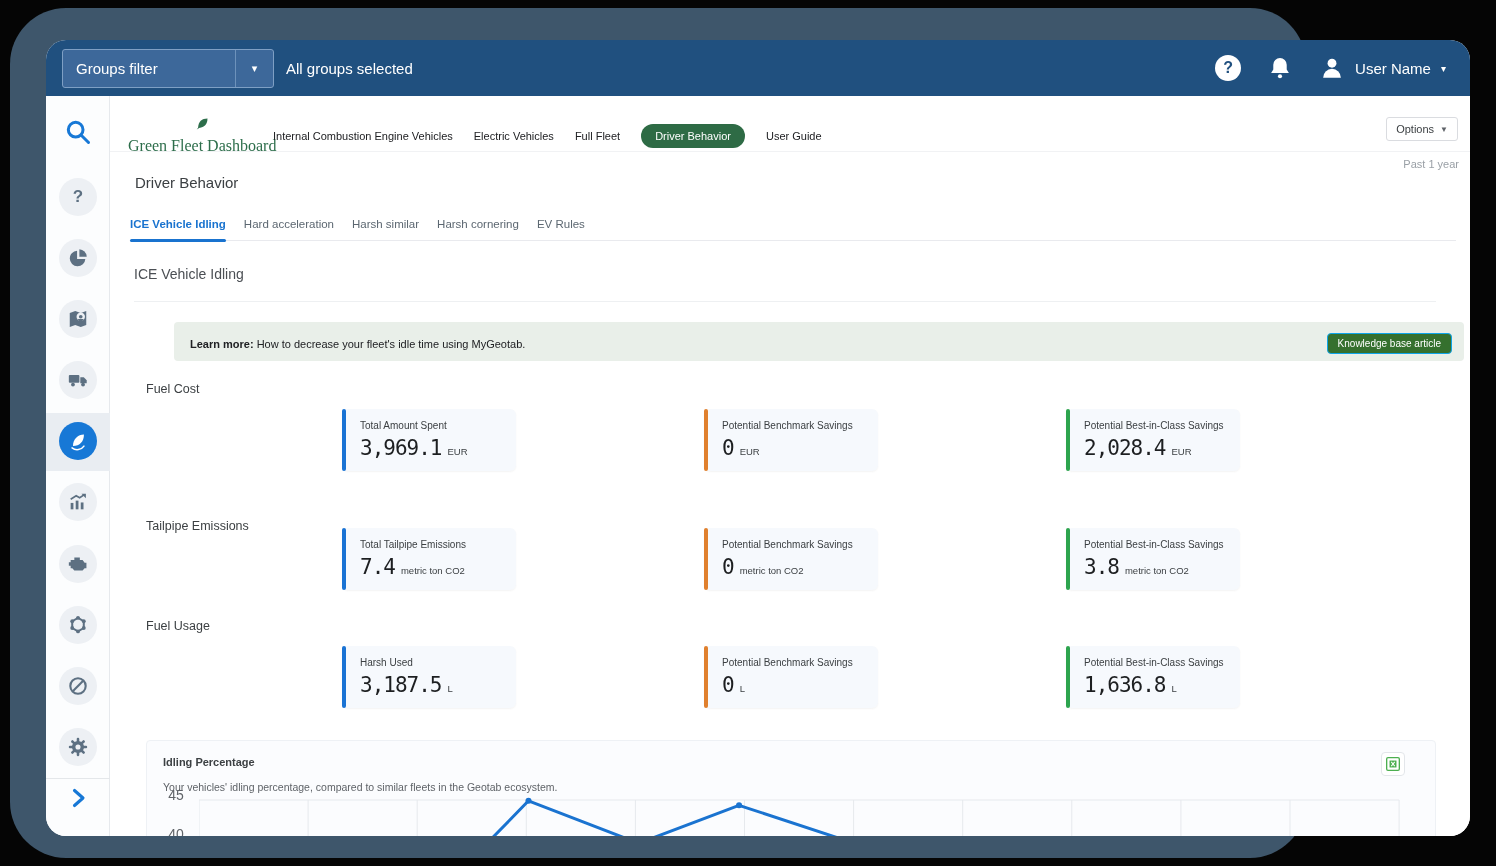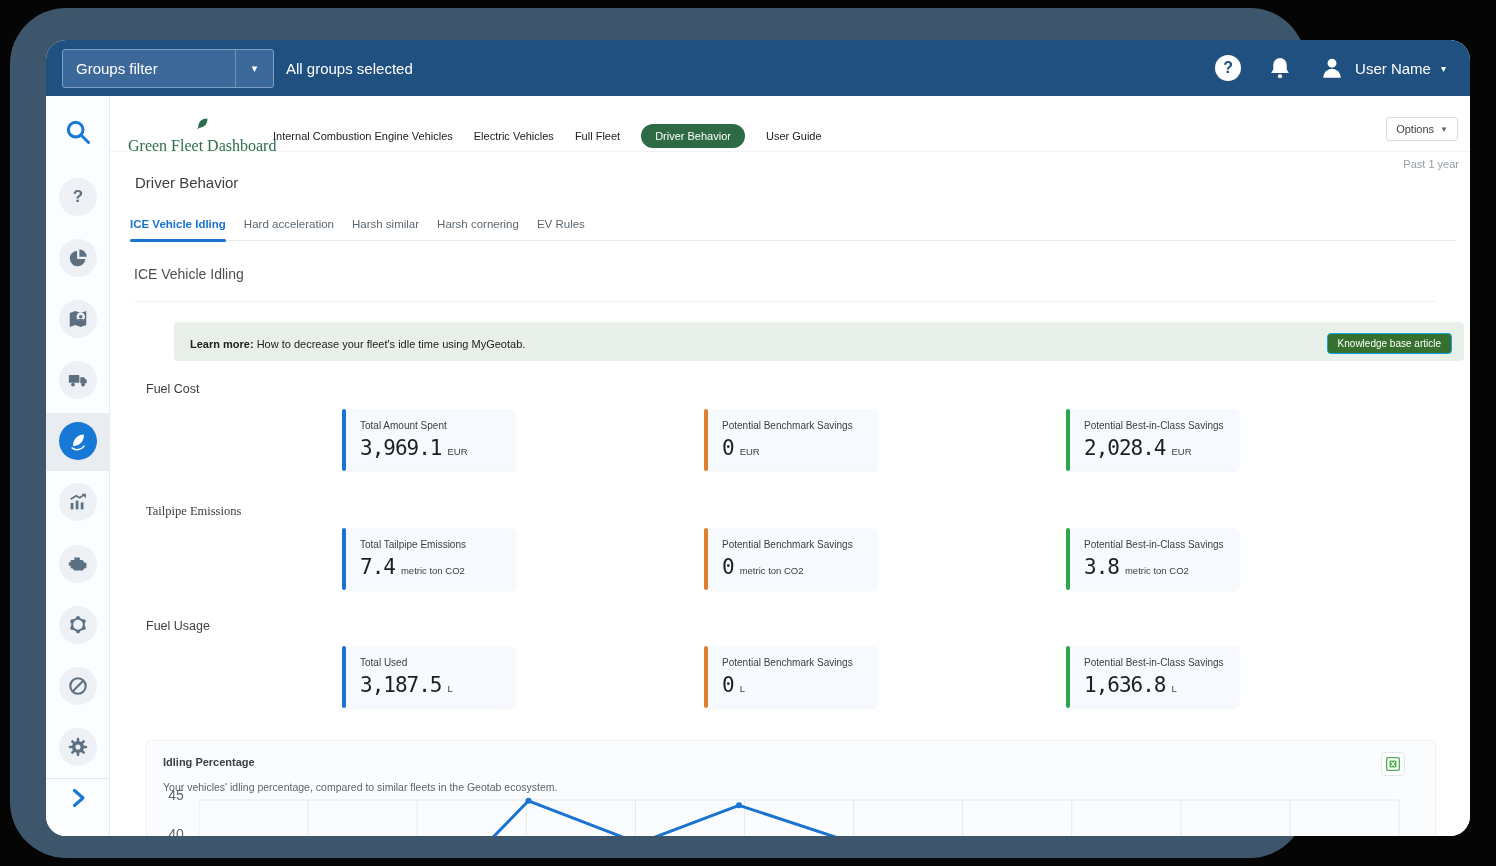--- a/index.html
+++ b/index.html
@@ -307,21 +307,21 @@
 
   <div class="mcard">
     <div class="maccent" style="background: rgb(45, 164, 78);"></div>
     <div class="mcard-label">Potential Best-in-Class Savings</div>
     <div class="mcard-value">
       <span class="mcard-num">2,028.4</span>
       <span class="mcard-unit">EUR</span>
     </div>
   </div>
 </div>
-          <div class="mgroup-label" style="top: 408px; font-family: Liberation Serif, serif;">Tailpipe Emissions</div>
+          <div class="mgroup-label" style="top: 423px;">Tailpipe Emissions</div>
           <div class="mcards" style="top: 432px;">
   <div class="mcard">
     <div class="maccent" style="background: rgb(26, 115, 212);"></div>
     <div class="mcard-label">Total Tailpipe Emissions</div>
     <div class="mcard-value">
       <span class="mcard-num">7.4</span>
       <span class="mcard-unit">metric ton CO2</span>
     </div>
   </div>
 
@@ -340,21 +340,21 @@
     <div class="mcard-value">
       <span class="mcard-num">3.8</span>
       <span class="mcard-unit">metric ton CO2</span>
     </div>
   </div>
 </div>
           <div class="mgroup-label" style="top: 523px;">Fuel Usage</div>
           <div class="mcards" style="top: 550px;">
   <div class="mcard">
     <div class="maccent" style="background: rgb(26, 115, 212);"></div>
-    <div class="mcard-label">Total Used</div>
+    <div class="mcard-label">Harsh Used</div>
     <div class="mcard-value">
       <span class="mcard-num">3,187.5</span>
       <span class="mcard-unit">L</span>
     </div>
   </div>
 
   <div class="mcard">
     <div class="maccent" style="background: rgb(224, 128, 46);"></div>
     <div class="mcard-label">Potential Benchmark Savings</div>
     <div class="mcard-value">

